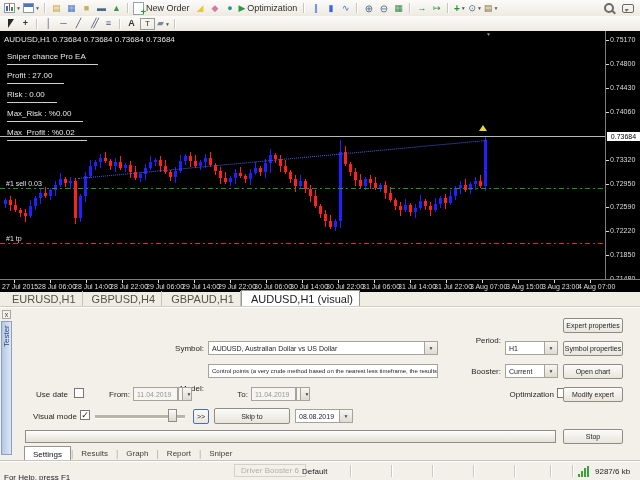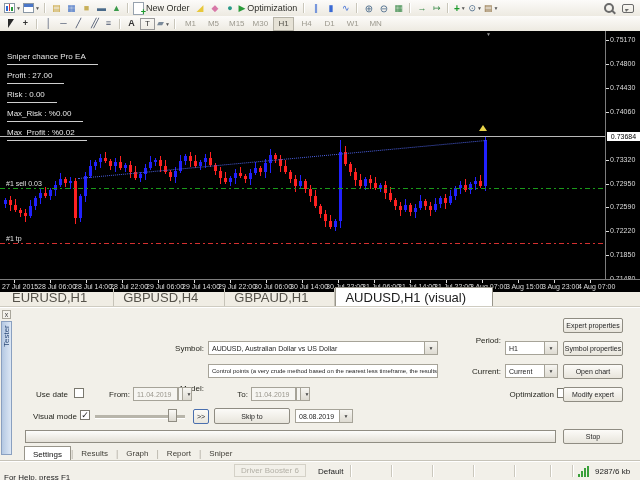--- a/index.html
+++ b/index.html
@@ -49,21 +49,21 @@
   .pmark{position:absolute;left:0;width:3px;height:1px;background:#dcdcdc;}
   .ttick{position:absolute;top:3px;font-size:7px;color:#dcdcdc;white-space:nowrap;}
   .tmark{position:absolute;top:0;width:1px;height:3px;background:#dcdcdc;}
   .wick,.cbody{position:absolute;}
   .linelabel{position:absolute;left:6px;font-size:7px;color:#e2e2e2;white-space:nowrap;}
   #priceTag{position:absolute;left:1px;width:33px;height:9px;background:#fff;color:#000;
             font-size:7px;text-align:center;line-height:9px;}
   
   #ctabs{position:absolute;left:0;top:292px;width:640px;height:15px;background:#f0ede4;
          border-bottom:1px solid #cfccc1;display:flex;align-items:flex-end;padding-left:3px;box-sizing:border-box;}
-  .ctab{font-size:13px;color:#55524a;padding:2px 26px 1px 9px;border-right:1px solid #c6c3b8;flex:none;}
+  .ctab{font-size:11px;color:#55524a;padding:2px 6px 1px 9px;border-right:1px solid #c6c3b8;flex:none;}
   .ctab.active{background:#fff;border:1px solid #98958a;border-bottom:none;color:#1c1c1c;}
   
   #tester{position:absolute;left:0;top:307px;width:640px;height:153px;background:#f2f0e9;
           border-top:1px solid #fff;box-sizing:border-box;}
   .label{position:absolute;font-size:8px;color:#26261f;}
   .r{text-align:right;}
   .combo{position:absolute;height:14px;background:#fff;border:1px solid #a6a398;font-size:7px;
          color:#1f1f1f;display:flex;align-items:center;padding-left:3px;box-sizing:border-box;
          overflow:hidden;white-space:nowrap;}
   .combo .cbtn{margin-left:auto;width:12px;align-self:stretch;background:linear-gradient(#f7f6f2,#dedbd2);
@@ -184,34 +184,24 @@
     <span class="tbtn glyph" style="color:#44506a;letter-spacing:-3px">╱╱</span>
     <span class="tbtn glyph" style="color:#44506a">≡</span>
     <span class="sep"></span>
     <span class="tbtn glyph" style="color:#333;font-weight:bold">A</span>
     <span class="tbtn glyph" style="color:#333;border:1px solid #999;height:10px;line-height:9px;font-size:8px">T</span>
     <span class="tbtn">
         <span class="glyph" style="color:#7a8a9a">▰</span>
         <span class="caret">▼</span>
       </span>
     <span class="sep"></span>
-    <span id="tfbar" style="display:flex;align-items:center">
-        <div class="tf">M1</div>
-        <div class="tf">M5</div>
-        <div class="tf">M15</div>
-        <div class="tf">M30</div>
-        <div class="tf active">H1</div>
-        <div class="tf">H4</div>
-        <div class="tf">D1</div>
-        <div class="tf">W1</div>
-        <div class="tf">MN</div>
-      </span>
   </div>
 
   <div id="plot">
+    <div id="ohlc">AUDUSD,H1  0.73684 0.73684 0.73684 0.73684</div>
     <div id="ea-info">
         <div class="ea-line">Sniper chance Pro EA</div>
         <div class="ea-line">Profit : 27.00</div>
         <div class="ea-line">Risk : 0.00</div>
         <div class="ea-line">Max_Risk : %0.00</div>
         <div class="ea-line">Max_Profit : %0.02</div>
       </div>
     <div id="candles">
         <div class="wick" style="left: 5px; top: 167px; width: 1px; height: 10px; background: rgb(33, 33, 255);"></div>
         <div class="cbody" style="left: 4px; top: 169px; width: 3px; height: 4px; background: rgb(33, 33, 255);"></div>
@@ -498,21 +488,21 @@
     <div class="combo" style="left:505px;top:33px;width:53px">
       <span>H1</span>
       <span class="cbtn">▼</span>
     </div>
 
     <div class="label r" style="left:120px;top:76px;width:84px">Model:</div>
     <div class="combo" style="left:208px;top:56px;width:230px;font-size:6px">
       <span>Control points (a very crude method based on the nearest less timeframe, the results must not be considered)</span>
 
     </div>
-    <div class="label r" style="left:455px;top:59px;width:46px">Current:</div>
+    <div class="label r" style="left:455px;top:59px;width:46px">Booster:</div>
     <div class="combo" style="left:505px;top:56px;width:53px">
       <span>Current</span>
       <span class="cbtn">▼</span>
     </div>
 
     <div class="label" style="left:36px;top:82px">Use date</div>
     <div class="cb" style="left:74px;top:80px"></div>
     <div class="label r" style="left:106px;top:82px;width:24px">From:</div>
     <div class="combo dis" style="left:133px;top:79px;width:45px">
       <span>11.04.2019</span>
@@ -565,21 +555,21 @@
         <div class="tsep">|</div>
         <div class="ttab">Report</div>
         <div class="tsep">|</div>
         <div class="ttab">Sniper</div>
       </div>
   </div>
 
   <div id="status">
     <span style="position:absolute;left:4px;top:12px">For Help, press F1</span>
     <div id="adCell">Driver Booster 6</div>
-    <span style="position:absolute;left:318px;top:6px">Default</span>
+    <span style="position:absolute;left:302px;top:6px">Default</span>
     <div class="sdiv" style="left:350px"></div>
     <div class="sdiv" style="left:391px"></div>
     <div class="sdiv" style="left:432px"></div>
     <div class="sdiv" style="left:473px"></div>
     <div class="sdiv" style="left:514px"></div>
     <div class="sdiv" style="left:550px"></div>
     <div class="sdiv" style="left:572px"></div>
     <span id="netIcon">
       <b style="height:3px"></b>
         <b style="height:6px"></b>

